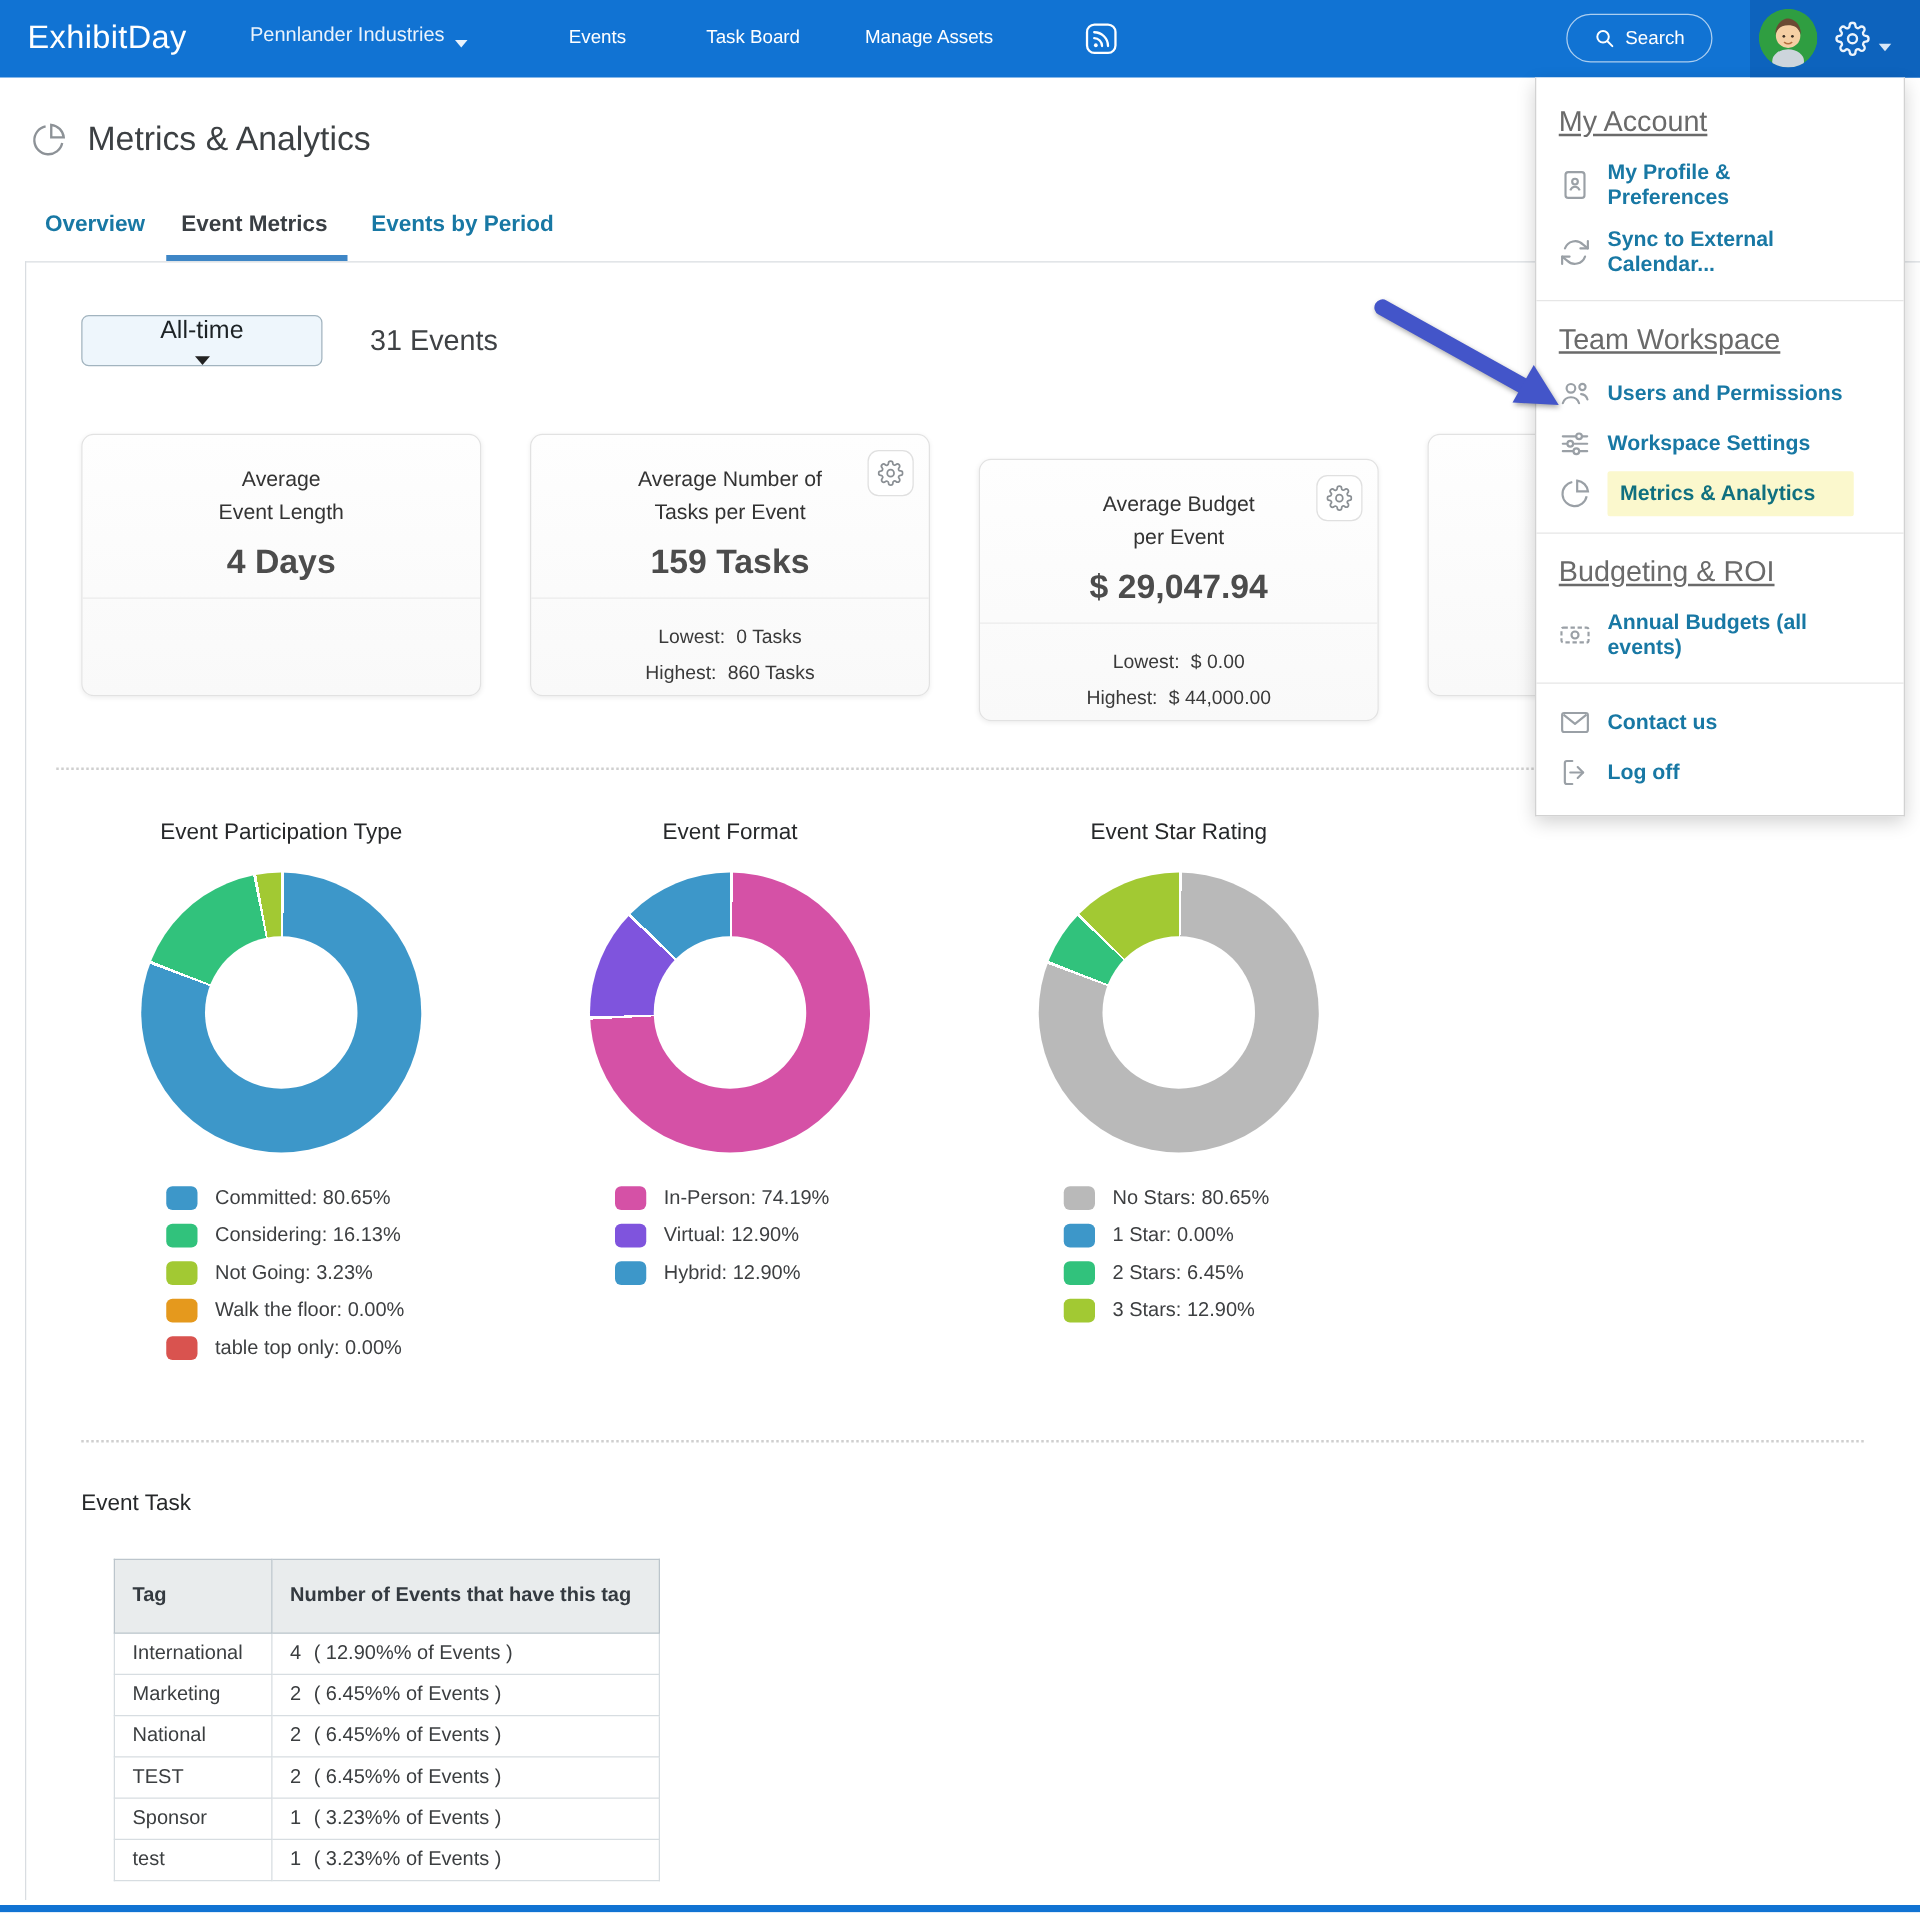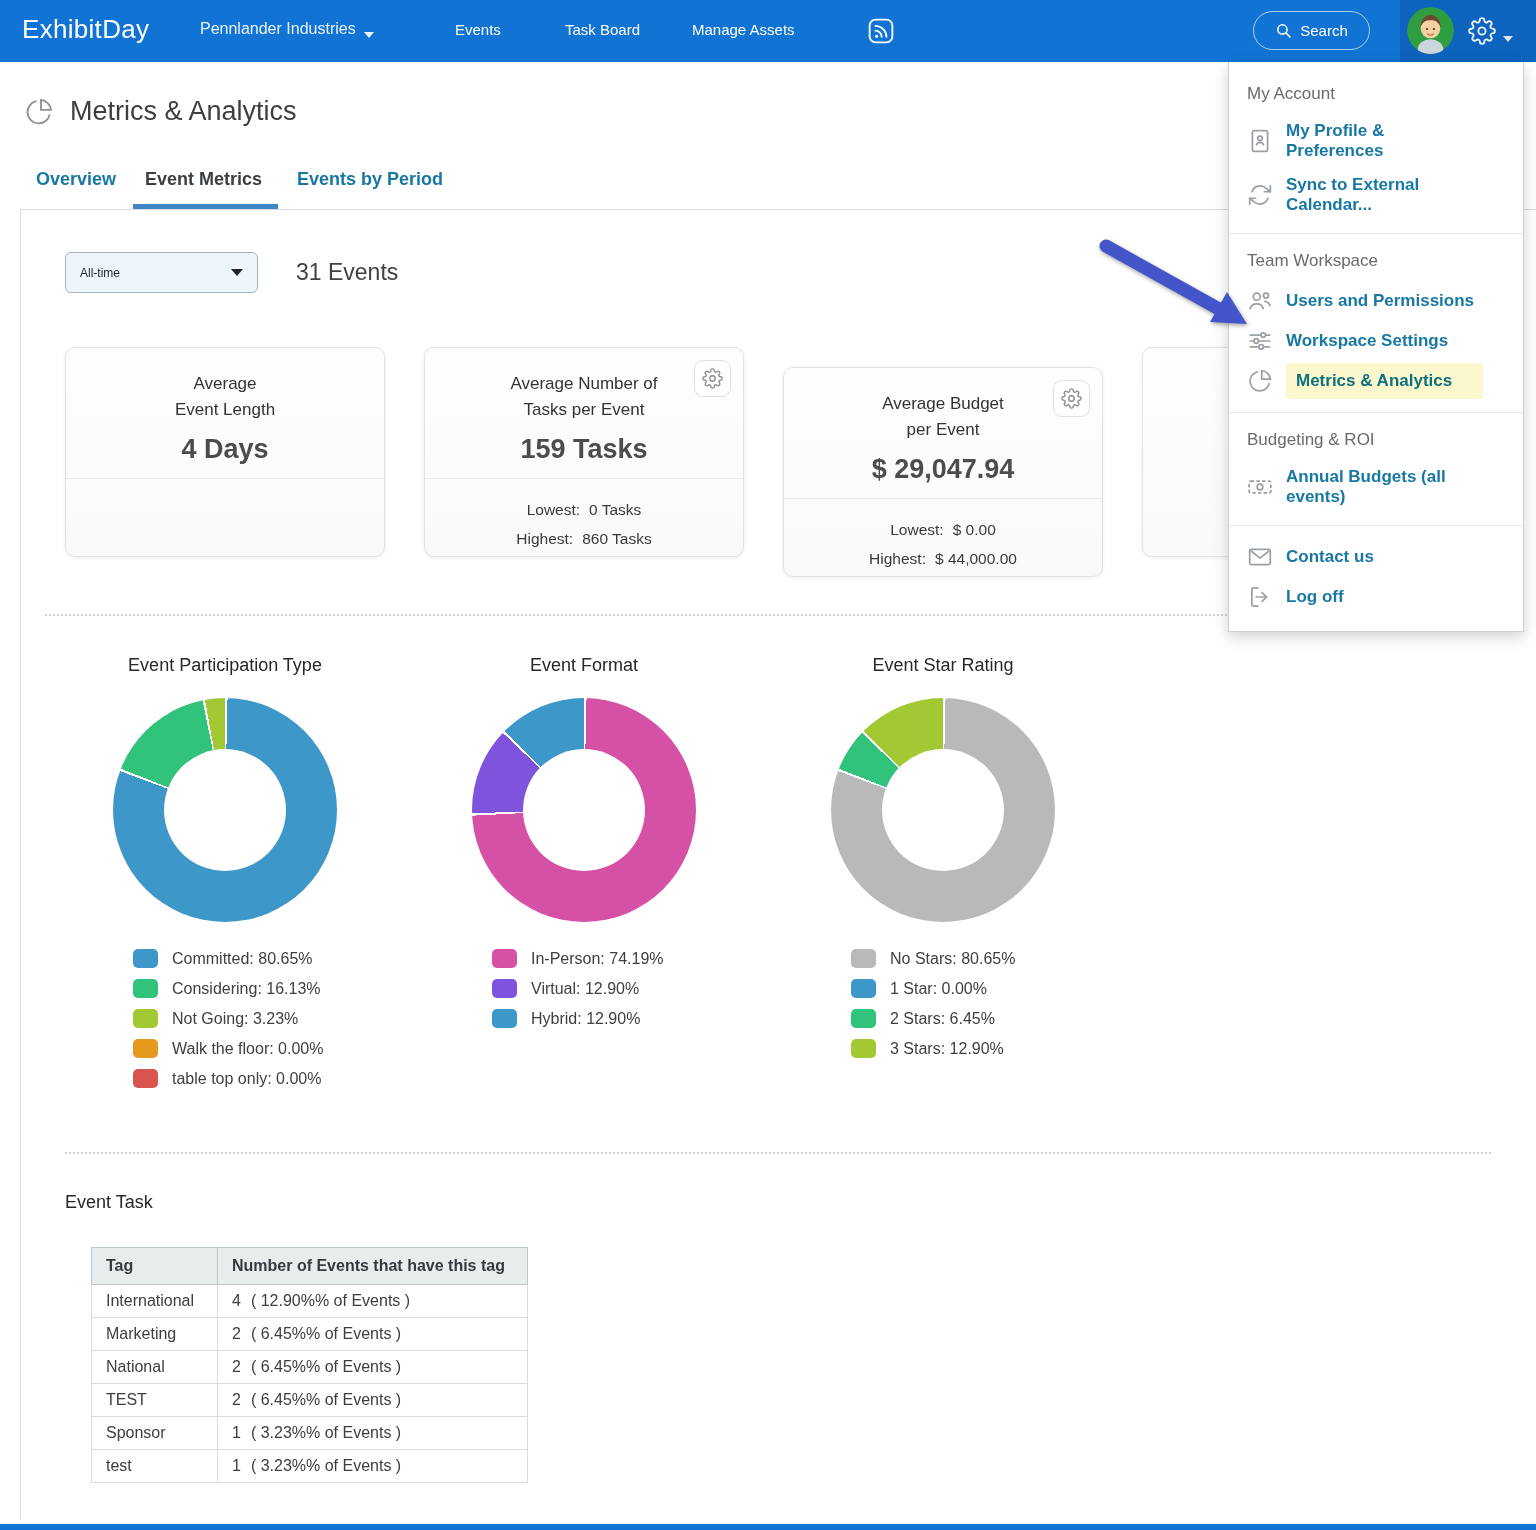--- a/index.html
+++ b/index.html
@@ -25,21 +25,21 @@
   
   .page-title-row { position:absolute; left:24px; top:96px; display:flex; align-items:center; gap:16px; }
   .pie-title-icon { width:30px; height:30px; color:#8d9297; }
   .page-title { font-size:27px; color:#3c4043; }
   .tab { position:absolute; top:169px; font-size:18px; font-weight:bold; cursor:pointer; color:#1878a4; }
   .tab.t0 { left:36px; } .tab.t1 { left:145px; color:#3a3f44; } .tab.t2 { left:297px; }
   .tab-underline { position:absolute; left:133px; top:204px; width:145px; height:5px; background:#3e86c6; }
   .content-panel { position:absolute; left:20px; top:209px; width:1516px; height:1311px; border-top:1px solid #d9dde1; border-left:1px solid #d9dde1; background:#fff; }
 
   
-  .time-select { position:absolute; left:65px; top:252px; width:193px; height:41px; background:#eef6fc; border:1px solid #a2b4bf; border-radius:6px; display:flex; align-items:center; justify-content:space-between; padding:0 14px; font-size:12px; color:#1d2326; cursor:pointer; }
+  .time-select { position:absolute; left:65px; top:252px; width:193px; height:41px; background:#eef6fc; border:1px solid #a2b4bf; border-radius:6px; display:flex; align-items:center; justify-content:space-between; padding:0 14px; font-size:20px; color:#1d2326; cursor:pointer;flex-direction:column; }
   .time-select .sel-caret { width:0; height:0; border-left:6px solid transparent; border-right:6px solid transparent; border-top:7px solid #222; }
   .event-count { position:absolute; left:296px; top:259px; font-size:23px; color:#3f4245; }
 
   
   .card { position:absolute; top:347px; width:320px; height:210px; background:linear-gradient(#fefefe,#f9f9f9); border:1px solid #e2e2e2; border-radius:10px; box-shadow:0 1px 4px rgba(0,0,0,.07); }
   .card.c0 { left:65px; } .card.c1 { left:424px; } .card.c2 { left:783px;margin-top:20px; } .card.c3 { left:1142px; }
   .card-title { margin-top:23px; text-align:center; font-size:17px; line-height:1.5; color:#333; }
   .card-value { margin-top:12px; text-align:center; font-size:27px; font-weight:bold; color:#4c4c4c; }
   .card-div { position:absolute; left:0; right:0; top:130px; border-top:1px solid #ebebeb; }
   .card-stats { position:absolute; left:0; right:0; top:148px; text-align:center; font-size:15.5px; color:#3a3a3a; line-height:1.85; }
@@ -58,29 +58,29 @@
   .donut { position:relative; width:224px; height:224px; border-radius:50%; margin:22px auto 0; }
   .donut-hole { position:absolute; left:50%; top:50%; width:122px; height:122px; margin:-61px 0 0 -61px; border-radius:50%; background:#fff; }
   .legend { margin:27px 0 0 68px; }
   .legend-item { display:flex; align-items:center; margin-bottom:11px; }
   .swatch { width:25px; height:19px; border-radius:5px; margin-right:14px; flex:0 0 25px; }
   .legend-label { font-size:16px; color:#3d3f41; }
 
   
   .tags-heading { position:absolute; left:65px; top:1192px; font-size:18px; font-weight:500; color:#26282a; }
   .tags-table { position:absolute; left:91px; top:1247px; border-collapse:collapse; }
-  .tags-table th { background:#e9eced; border:1px solid #bcc5cc; font-size:16px; font-weight:bold; color:#343a40; text-align:left; padding:9px 14px;margin-top:16px; }
+  .tags-table th { background:#e9eced; border:1px solid #bcc5cc; font-size:16px; font-weight:bold; color:#343a40; text-align:left; padding:20px 14px;margin-top:16px; }
   .tags-table td { border:1px solid #d7dde1; font-size:16px; color:#3b3e40; padding:7px 14px; background:#fff; }
   .tags-table .col-tag { width:126px; }
   .tags-table .col-num { width:310px; }
   .tag-count { margin-right:10px; }
 
   
   .menu { position:absolute; left:1228px; top:62px; width:296px; background:#fff; border:1px solid #d2d2d2; border-top:none; box-shadow:0 5px 14px rgba(0,0,0,.18); z-index:30; padding:16px 0 14px; }
-  .m-header { padding:6px 18px 10px; font-size:17px; color:#6a6a6a; }
+  .m-header { padding:6px 18px 10px; font-size:23px; color:#6a6a6a;text-decoration:underline; }
   .m-item { display:flex; align-items:center; padding:7px 40px 7px 18px; font-size:17px; font-weight:bold; color:#1878a4; cursor:pointer; }
   .m-item .ic { width:26px; height:26px; margin-right:13px; color:#9aa0a6; flex:0 0 26px; }
   .m-item .lbl-wrap { flex:1; }
   .m-item.hl .lbl-wrap { padding:8px 10px; margin:-8px 0; border-radius:2px; color:#10707f; }
   .m-divider { border-top:1px solid #e6e6e6; margin:11px 0; }
 
   
   .anno-arrow { position:absolute; left:1090px; top:230px; z-index:40; filter:drop-shadow(1px 2px 2px rgba(0,0,0,.35)); pointer-events:none; }
 
   .bottom-strip { position:absolute; left:0; top:1524px; width:1536px; height:6px; background:#1173d3; }

